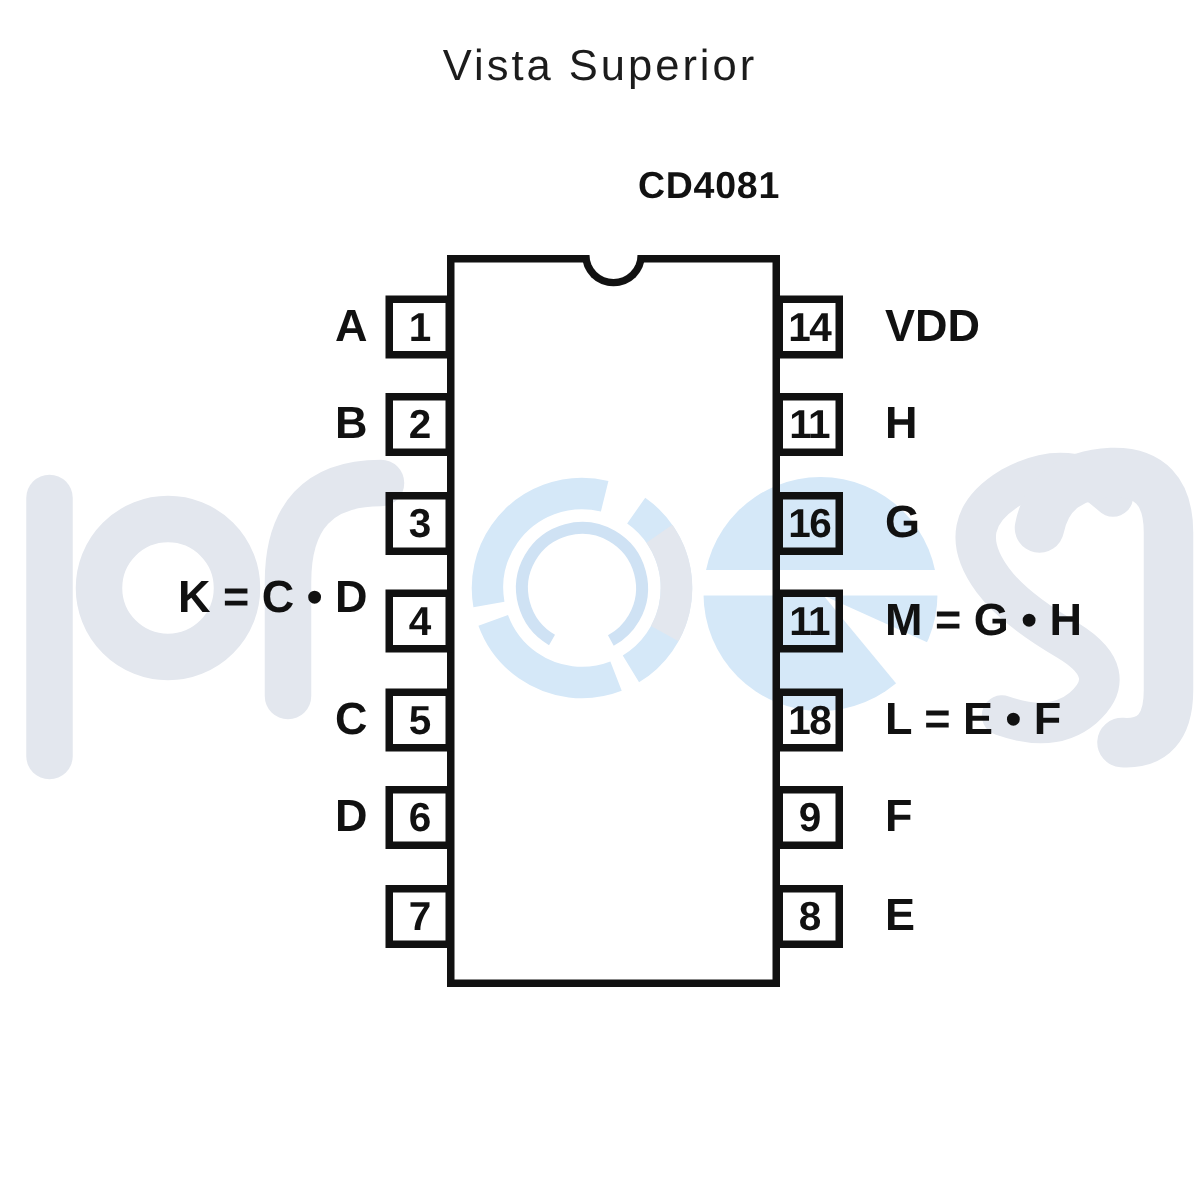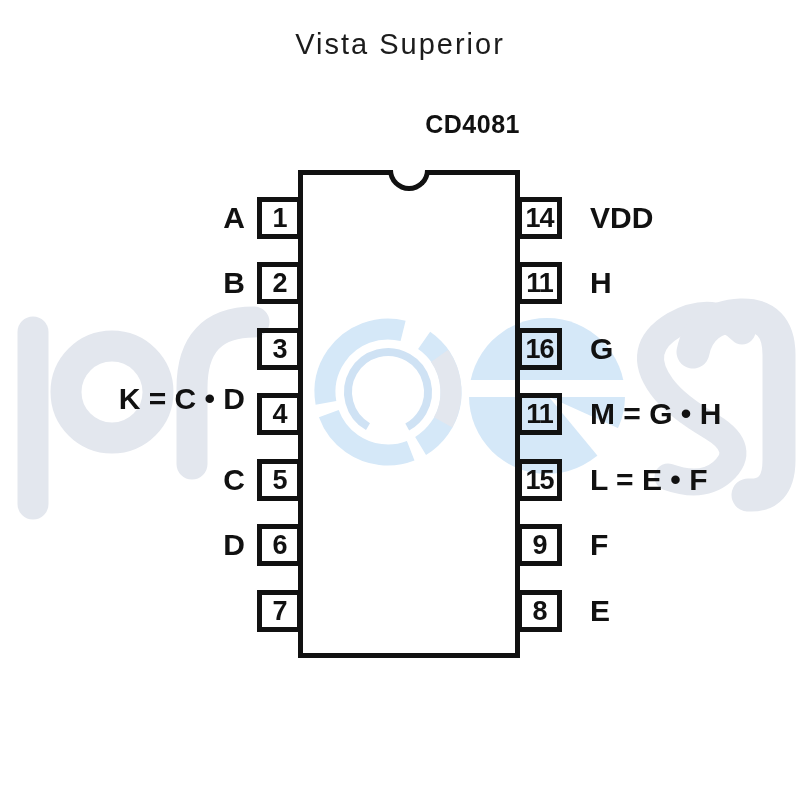--- a/index.html
+++ b/index.html
@@ -142,21 +142,21 @@
 
     <div class="pin-box right" style="top:262px">11</div>
     <div class="pin-label right" style="top:262px">H</div>
 
     <div class="pin-box right" style="top:328px">16</div>
     <div class="pin-label right" style="top:328px">G</div>
 
     <div class="pin-box right" style="top:393px">11</div>
     <div class="pin-label right" style="top:393px">M = G • H</div>
 
-    <div class="pin-box right" style="top:459px">15</div>
+    <div class="pin-box right" style="top:459px">18</div>
     <div class="pin-label right" style="top:459px">L = E • F</div>
 
     <div class="pin-box right" style="top:524px">9</div>
     <div class="pin-label right" style="top:524px">F</div>
 
     <div class="pin-box right" style="top:590px">8</div>
     <div class="pin-label right" style="top:590px">E</div>
   </div>
 </div>
 

